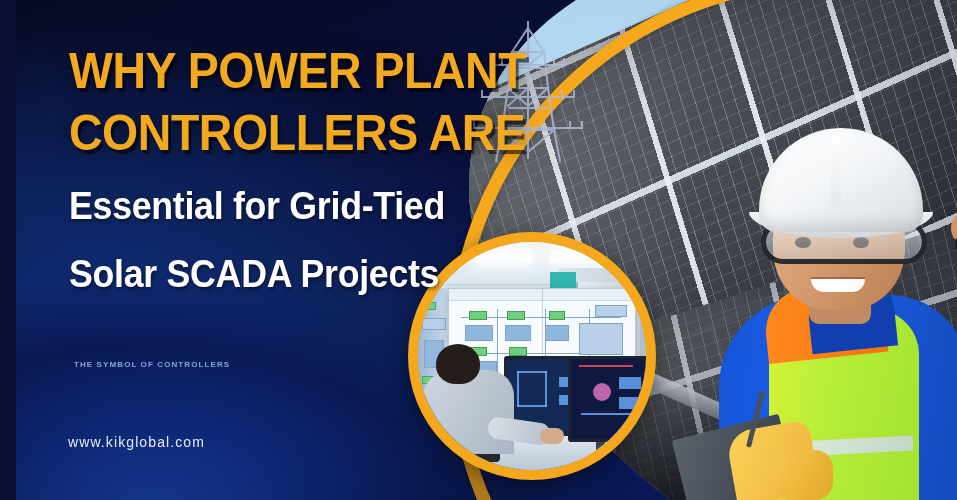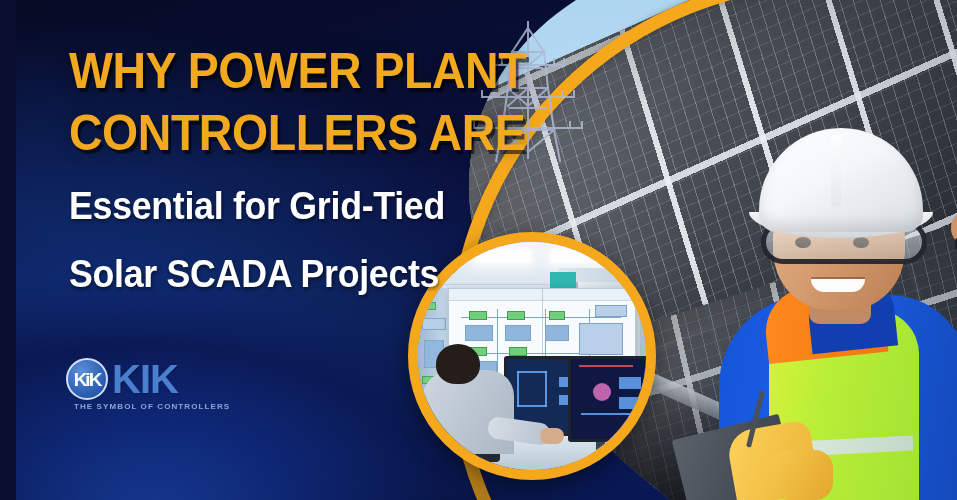--- a/index.html
+++ b/index.html
@@ -575,23 +575,18 @@
   </div>
 
   <div class="text-block">
     <div class="headline">WHY POWER PLANT</div>
     <div class="headline">CONTROLLERS ARE</div>
     <div class="subhead">Essential for Grid-Tied</div>
     <div class="subhead">Solar SCADA Projects</div>
   </div>
 
   <div class="logo">
-    <div class="logo-row">
-      <div class="logo-mark">
-        <span class="logo-mark-txt">KiK</span>
-      </div>
-      <div class="logo-word">KIK</div>
-    </div>
     <div class="logo-tagline">THE SYMBOL OF CONTROLLERS</div>
   </div>
 
+  <div class="site-url">www.kikglobal.com</div>
 
 </div>
 
 </body></html>

